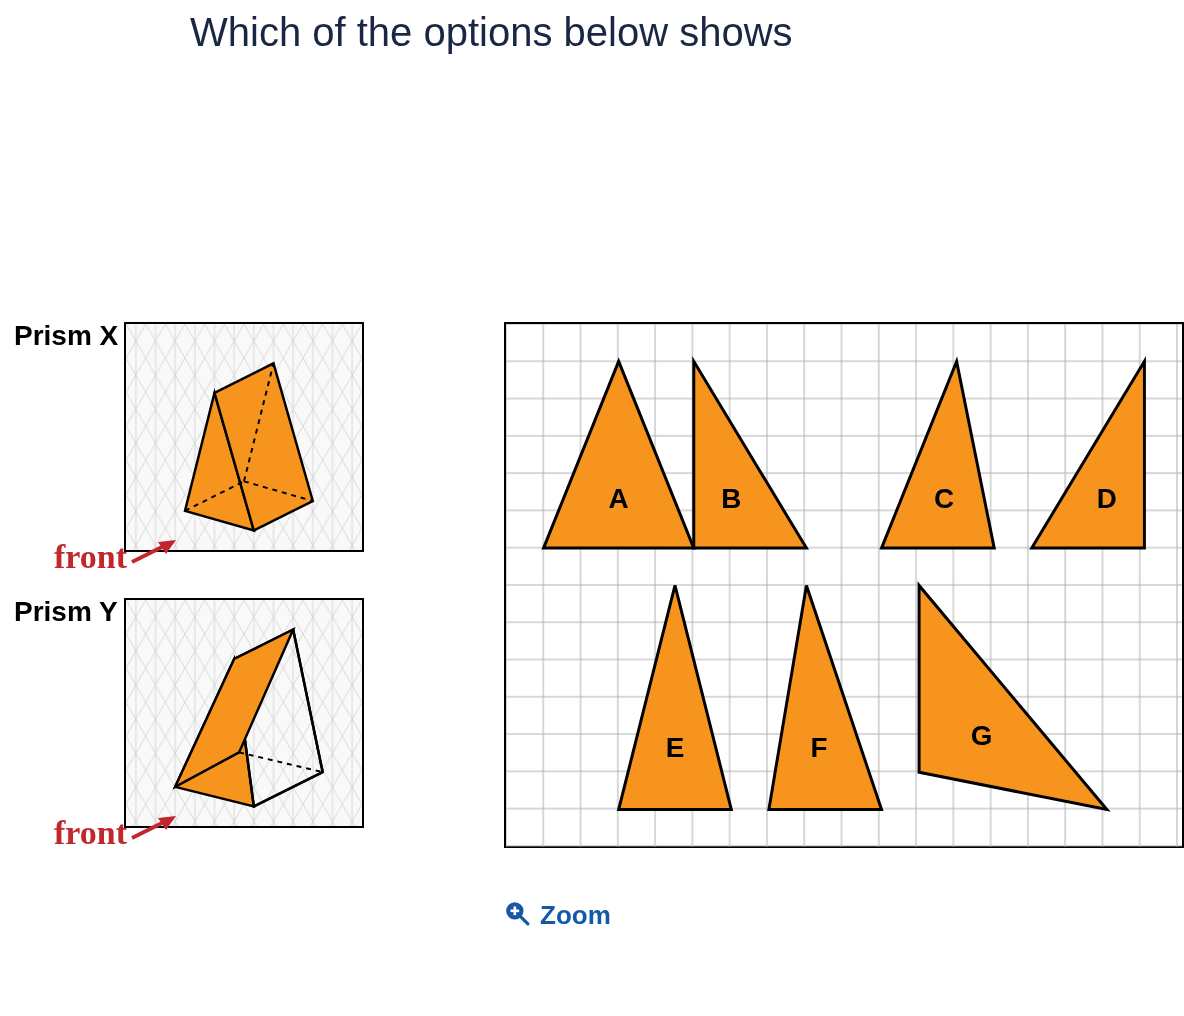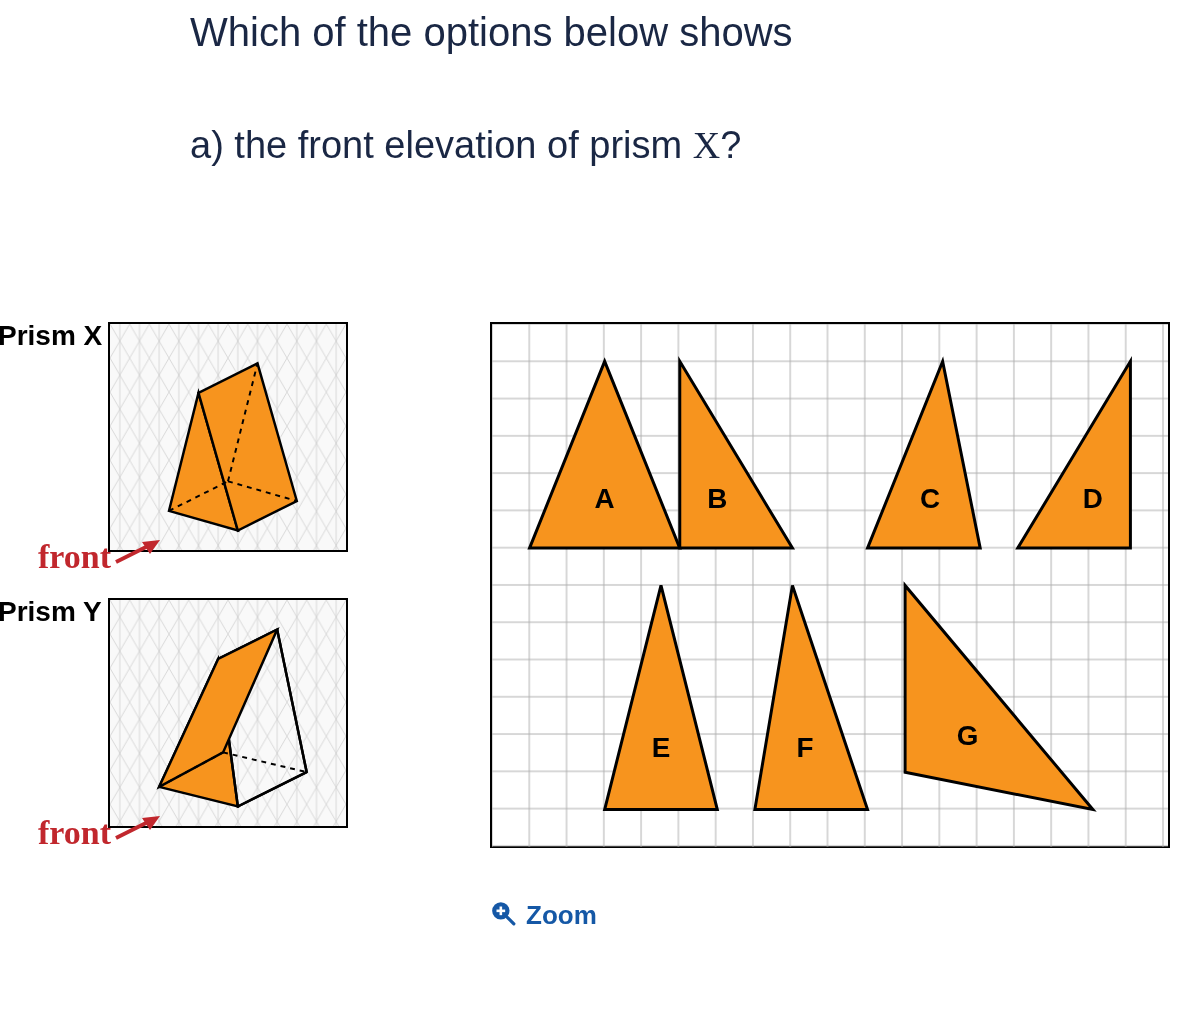--- a/index.html
+++ b/index.html
@@ -28,21 +28,21 @@
     font-size: 38px;
     font-family: Helvetica, Arial, sans-serif;
     color: #1a2744;
     margin-top: 64px;
     line-height: 1.4;
   }
   .q-sub .var { font-family: 'Times New Roman', serif; }
   .figures {
     position: absolute;
     top: 322px;
-    left: 0;
+    left: 16px;
     right: 0;
     display: flex;
   }
   .left-col {
     width: 360px;
     display: flex;
     flex-direction: column;
     gap: 18px;
   }
   .prism-block {
@@ -118,23 +118,20 @@
     font-size: 28px;
     fill: #000;
   }
 </style>
 </head>
 <body>
 
 <div class="question-area">
   <h1 class="q-title">Which of the options below shows</h1>
   <div class="q-sub">
-    <div>
-      <span>a) the front elevation of prism </span><span class="var">X</span><span>?</span>
-    </div>
   </div>
 </div>
 
 <div class="figures">
   <div class="left-col">
 
     <div class="prism-block">
       <div class="prism-label">Prism X</div>
       <div class="iso-box">
         <svg viewBox="0 0 240 230">

